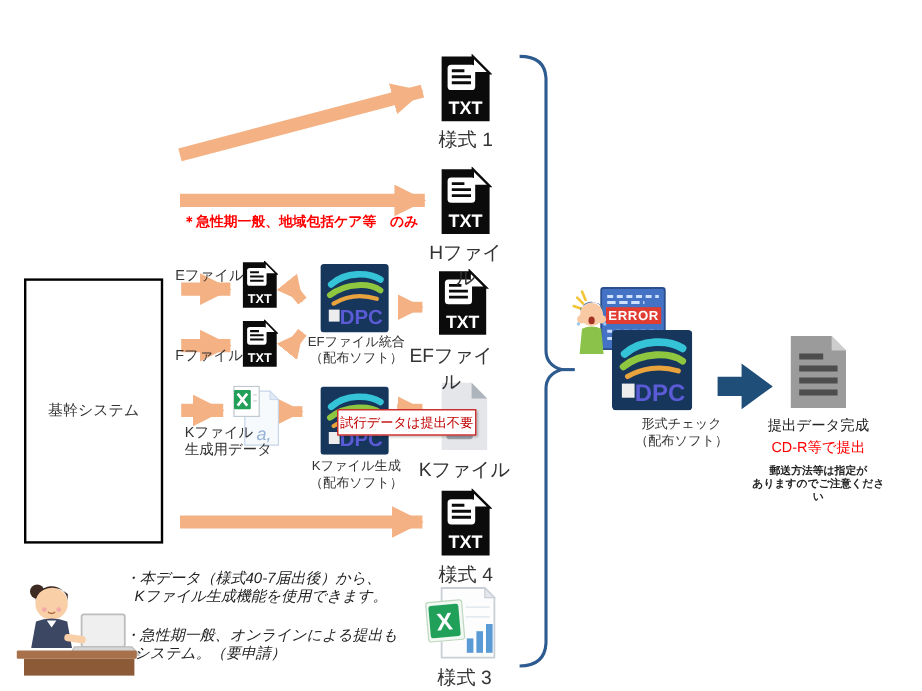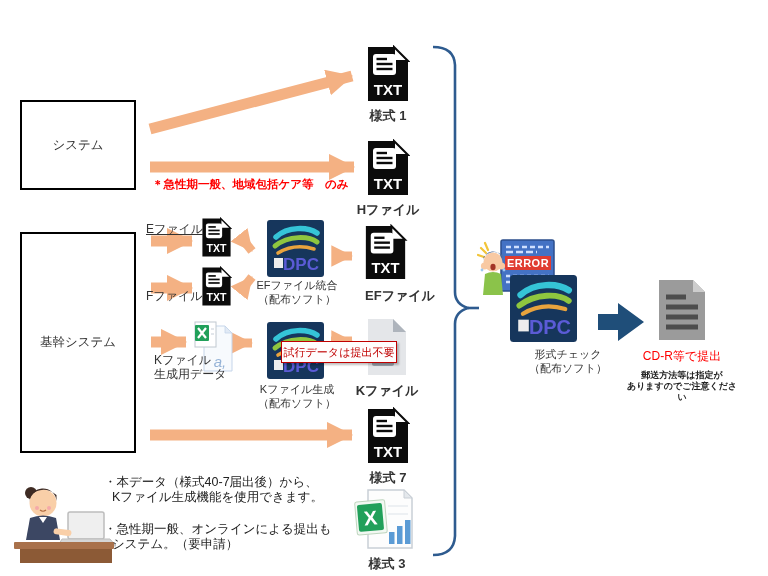--- a/index.html
+++ b/index.html
@@ -1,33 +1,33 @@
 <!DOCTYPE html>
 <html><head>
 <meta charset="utf-8">
 <style>
   html,body{margin:0;padding:0;background:#fff;}
   #canvas{position:relative;width:768px;height:576px;background:#fff;overflow:hidden;
           font-family:"Liberation Sans","DejaVu Sans",sans-serif;color:#222;}
   .abs{position:absolute;}
   .sysbox{border:2.5px solid #000;background:#fff;display:flex;align-items:center;justify-content:center;
           font-size:12.5px;color:#333;z-index:3;}
-  .filelabel{font-size:13px;color:#333;text-align:center;z-index:4;font-weight:bold;}
+  .filelabel{font-size:16px;color:#333;text-align:center;z-index:4;}
   .inlabel{font-size:12px;color:#333;z-index:4;}
   .toollabel{font-size:11px;color:#333;text-align:center;line-height:13.5px;z-index:4;}
   .rednote{font-size:11.5px;color:#f00;font-weight:bold;z-index:4;}
   .callout{border:1.2px solid #c00000;background:#fffdfd;color:#c00000;font-size:11px;
            display:flex;align-items:center;justify-content:center;z-index:7;
            box-shadow:1.5px 1.5px 2px rgba(0,0,0,.25);}
   .icon{z-index:3;}
   .icon svg,.illus svg{display:block;width:100%;height:100%;}
   .illus{z-index:2;}
   #arrowlayer{position:absolute;left:0;top:0;z-index:1;}
   .bullets{font-size:12.5px;line-height:15px;color:#222;z-index:4;}
-  .bullets p{margin:0 0 17px 0;}
+  .bullets p{margin:0 0 17px 0;font-style:italic;}
   .bullets .ind{padding-left:8px;display:block;}
   .result{width:116px;text-align:center;z-index:4;}
   .result .t1{font-size:12px;color:#222;}
   .result .t2{font-size:12px;color:#f00;margin-top:2px;}
   .result .t3{font-size:9px;font-weight:bold;color:#222;line-height:11px;margin-top:5px;}
   #defs-holder{position:absolute;width:0;height:0;overflow:hidden;}
 </style>
 </head>
 <body>
 
@@ -144,23 +144,20 @@
       <line x1="240" y1="292" x2="252" y2="277" marker-end="url(#ah)"></line>
       <line x1="333" y1="256" x2="352" y2="256" marker-end="url(#ah)"></line>
       <line x1="238" y1="343" x2="252" y2="343" marker-end="url(#ah)"></line>
       <line x1="331" y1="341" x2="352" y2="341" marker-end="url(#ah)"></line>
     </g>
     <path d="M433 47 Q454 47 455 65 L455 292 Q455 304 468 308 Q455 312 455 324 L455 536 Q454 555 433 555" fill="none" stroke="#2E5B8F" stroke-width="2.6"></path>
     <line x1="468" y1="308" x2="479" y2="308" stroke="#2E5B8F" stroke-width="2.6"></line>
     <polygon points="598,314 618,314 618,303 644,322 618,341 618,330 598,330" fill="#1F4E79"></polygon>
   </svg>
 
-  <div class="abs sysbox" style="left:20px;top:100px;width:112px;height:86px;">
-    <span>システム</span>
-  </div>
   <div class="abs sysbox" style="left:20px;top:232px;width:112px;height:217px;justify-content:center;">
     <span>基幹システム</span>
   </div>
 
   <div class="abs rednote" style="left:152px;top:177px;">＊急性期一般、地域包括ケア等　のみ</div>
 
   <div class="abs icon" style="left:366px;top:45px;width:44px;height:58px;">
       <svg>
         <use href="#sym-txt"></use>
       </svg>
@@ -172,35 +169,35 @@
         <use href="#sym-txt"></use>
       </svg>
     </div>
   <div class="abs filelabel" style="left:352px;top:201px;width:72px;">Hファイル</div>
 
   <div class="abs icon" style="left:201px;top:217px;width:31px;height:41px;">
       <svg>
         <use href="#sym-txt"></use>
       </svg>
     </div>
-  <div class="abs inlabel" style="left:146px;top:221px;text-decoration:underline;">Eファイル</div>
+  <div class="abs inlabel" style="left:146px;top:221px;">Eファイル</div>
 
   <div class="abs icon" style="left:201px;top:266px;width:31px;height:41px;">
       <svg>
         <use href="#sym-txt"></use>
       </svg>
     </div>
   <div class="abs inlabel" style="left:146px;top:288px;text-align:center;">Fファイル</div>
 
   <div class="abs icon" style="left:363px;top:224px;width:45px;height:57px;">
       <svg>
         <use href="#sym-txt"></use>
       </svg>
     </div>
-  <div class="abs filelabel" style="left:360px;top:287px;width:80px;">EFファイル</div>
+  <div class="abs filelabel" style="left:336px;top:287px;width:80px;">EFファイル</div>
 
   <div class="abs icon" style="left:194px;top:321px;width:40px;height:52px;">
       <svg>
         <use href="#sym-exceldata"></use>
       </svg>
     </div>
   <div class="abs inlabel" style="left:154px;top:353px;line-height:14px;">
     <span>Kファイル</span><br>
     <span>生成用データ</span>
   </div>
@@ -210,21 +207,21 @@
         <use href="#sym-grayfile"></use>
       </svg>
     </div>
   <div class="abs filelabel" style="left:347px;top:382px;width:80px;">Kファイル</div>
 
   <div class="abs icon" style="left:366px;top:407px;width:44px;height:58px;">
       <svg>
         <use href="#sym-txt"></use>
       </svg>
     </div>
-  <div class="abs filelabel" style="left:352px;top:469px;width:72px;">様式 7</div>
+  <div class="abs filelabel" style="left:352px;top:469px;width:72px;">様式 4</div>
 
   <div class="abs icon" style="left:354px;top:488px;width:62px;height:64px;">
       <svg>
         <use href="#sym-excel"></use>
       </svg>
     </div>
   <div class="abs filelabel" style="left:351px;top:555px;width:72px;">様式 3</div>
 
   <div class="abs icon" style="left:267px;top:220px;width:57px;height:57px;">
       <svg>
@@ -262,20 +259,21 @@
     <span>形式チェック</span><br>
     <span>（配布ソフト）</span>
   </div>
 
   <div class="abs icon" style="left:656px;top:278px;width:52px;height:64px;">
       <svg>
         <use href="#sym-graydoc"></use>
       </svg>
     </div>
   <div class="abs result" style="left:624px;top:346px;">
+    <div class="t1">提出データ完成</div>
     <div class="t2">CD-R等で提出</div>
     <div class="t3">
       <span>郵送方法等は指定が</span><br>
       <span>ありますのでご注意ください</span>
     </div>
   </div>
 
   <div class="abs illus" style="left:12px;top:468px;width:108px;height:102px;">
       <svg>
         <use href="#sym-woman"></use>

